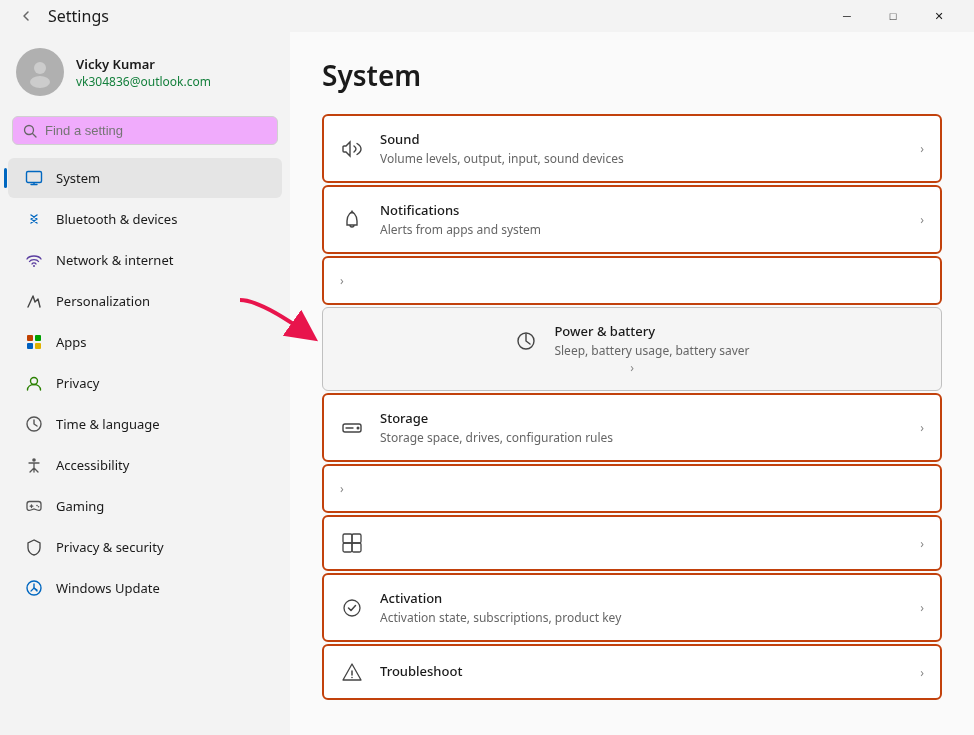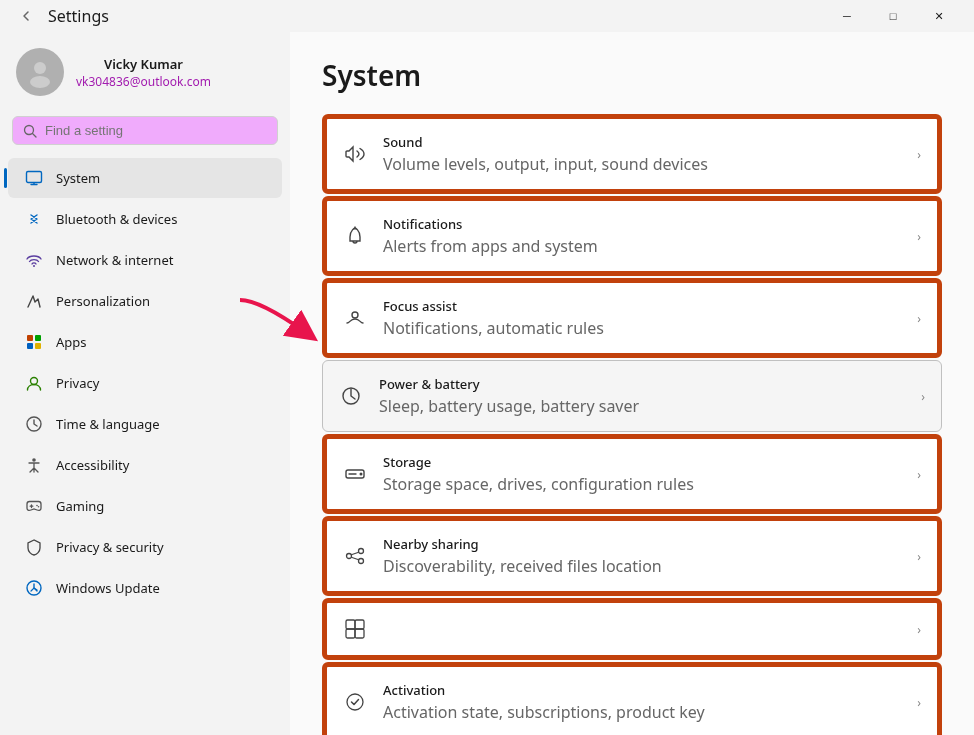--- a/index.html
+++ b/index.html
@@ -71,37 +71,36 @@
       flex-direction: column;
       flex-shrink: 0;
       overflow-y: auto;
       padding-bottom: 16px;
     }
     .user-profile {
       display: flex;
       align-items: center;
       gap: 12px;
       padding: 16px 16px 20px 16px;
-      text-align: center;
     }
     .avatar {
       width: 48px;
       height: 48px;
       border-radius: 50%;
       background: #b0b0b0;
       display: flex;
       align-items: center;
       justify-content: center;
       flex-shrink: 0;
       overflow: hidden;
     }
     .avatar svg { width: 32px; height: 32px; }
     .user-info { display: flex; flex-direction: column; }
     .user-name { font-size: 13px; font-weight: 600; color: #1a1a1a; }
-    .user-email { font-size: 12px; color: #a21caf; }
+    .user-email { font-size: 12px; color: #15803d; }
     .search-box {
       margin: 0 12px 12px 12px;
       display: flex;
       align-items: center;
       background: #f0abfc;
       border: 1px solid #d0d0d0;
       border-radius: 6px;
       padding: 6px 10px;
       gap: 8px;
     }
@@ -164,21 +163,21 @@
     .settings-list {
       display: flex;
       flex-direction: column;
       gap: 2px;
     }
     .settings-item {
       display: flex;
       align-items: center;
       justify-content: space-between;
       background: white;
-      border: 5px solid #c2410c;
+      border: 2px solid #c2410c;
       border-radius: 6px;
       padding: 14px 16px;
       cursor: pointer;
       transition: background 0.1s;
     }
     .settings-item-left {
       display: flex;
       align-items: center;
       gap: 16px;
     }
@@ -186,21 +185,21 @@
       width: 24px;
       height: 24px;
       display: flex;
       align-items: center;
       justify-content: center;
       flex-shrink: 0;
       color: #444;
     }
     .settings-item-text { display: flex; flex-direction: column; }
     .settings-item-title { font-size: 13px; font-weight: 500; color: #1a1a1a; }
-    .settings-item-desc { font-size: 16px; color: #666; margin-top: 2px; }
+    .settings-item-desc { font-size: 12px; color: #666; margin-top: 2px; }
     .chevron-right { color: #888; font-size: 12px; }
     .main-wrapper {
       position: relative;
       flex: 1;
       display: flex;
     }
     .arrow-container {
       position: absolute;
       left: -60px;
       top: 258px;
@@ -420,36 +419,24 @@
             </div>
             <div class="settings-item-text">
               <span class="settings-item-title">Notifications</span>
               <span class="settings-item-desc">Alerts from apps and system</span>
             </div>
           </div>
           <span class="chevron-right">›</span>
         </div>
 
         <div class="settings-item">
-          <div class="settings-item-left">
-            <div class="settings-item-icon">
-              <svg width="22" height="22" viewBox="0 0 22 22" fill="none">
-                <path d="M3 16C6 16 6 12 11 12C16 12 16 16 19 16" stroke="#444" stroke-width="1.4" stroke-linecap="round"></path>
-                <circle cx="11" cy="8" r="3" stroke="#444" stroke-width="1.4"></circle>
-              </svg>
-            </div>
-            <div class="settings-item-text">
-              <span class="settings-item-title">Focus assist</span>
-              <span class="settings-item-desc">Notifications, automatic rules</span>
-            </div>
-          </div>
-          <span class="chevron-right">›</span>
-        </div>
-
-        <div class="settings-item" style="border: 1px solid #c0c0c0; background: #f5f5f5;">
+          <span class="chevron-right">›</span>
+        </div>
+
+        <div class="settings-item" style="border: 1px solid #c0c0c0; background: #f5f5f5; flex-direction: column;">
           <div class="settings-item-left">
             <div class="settings-item-icon">
               <svg width="22" height="22" viewBox="0 0 22 22" fill="none">
                 <circle cx="11" cy="11" r="8" stroke="#444" stroke-width="1.4"></circle>
                 <path d="M11 4V11L15 14" stroke="#444" stroke-width="1.4" stroke-linecap="round" stroke-linejoin="round"></path>
               </svg>
             </div>
             <div class="settings-item-text">
               <span class="settings-item-title">Power &amp; battery</span>
               <span class="settings-item-desc">Sleep, battery usage, battery saver</span>
@@ -469,35 +456,20 @@
             </div>
             <div class="settings-item-text">
               <span class="settings-item-title">Storage</span>
               <span class="settings-item-desc">Storage space, drives, configuration rules</span>
             </div>
           </div>
           <span class="chevron-right">›</span>
         </div>
 
         <div class="settings-item">
-          <div class="settings-item-left">
-            <div class="settings-item-icon">
-              <svg width="22" height="22" viewBox="0 0 22 22" fill="none">
-                <circle cx="5" cy="11" r="2.5" stroke="#444" stroke-width="1.3"></circle>
-                <circle cx="17" cy="6" r="2.5" stroke="#444" stroke-width="1.3"></circle>
-                <circle cx="17" cy="16" r="2.5" stroke="#444" stroke-width="1.3"></circle>
-                <line x1="7.3" y1="9.8" x2="14.7" y2="7.2" stroke="#444" stroke-width="1.2"></line>
-                <line x1="7.3" y1="12.2" x2="14.7" y2="14.8" stroke="#444" stroke-width="1.2"></line>
-              </svg>
-            </div>
-            <div class="settings-item-text">
-              <span class="settings-item-title">Nearby sharing</span>
-              <span class="settings-item-desc">Discoverability, received files location</span>
-            </div>
-          </div>
           <span class="chevron-right">›</span>
         </div>
 
         <div class="settings-item">
           <div class="settings-item-left">
             <div class="settings-item-icon">
               <svg width="22" height="22" viewBox="0 0 22 22" fill="none">
                 <rect x="2" y="2" width="9" height="9" rx="1.5" stroke="#444" stroke-width="1.3"></rect>
                 <rect x="11" y="2" width="9" height="9" rx="1.5" stroke="#444" stroke-width="1.3"></rect>
                 <rect x="2" y="11" width="9" height="9" rx="1.5" stroke="#444" stroke-width="1.3"></rect>

